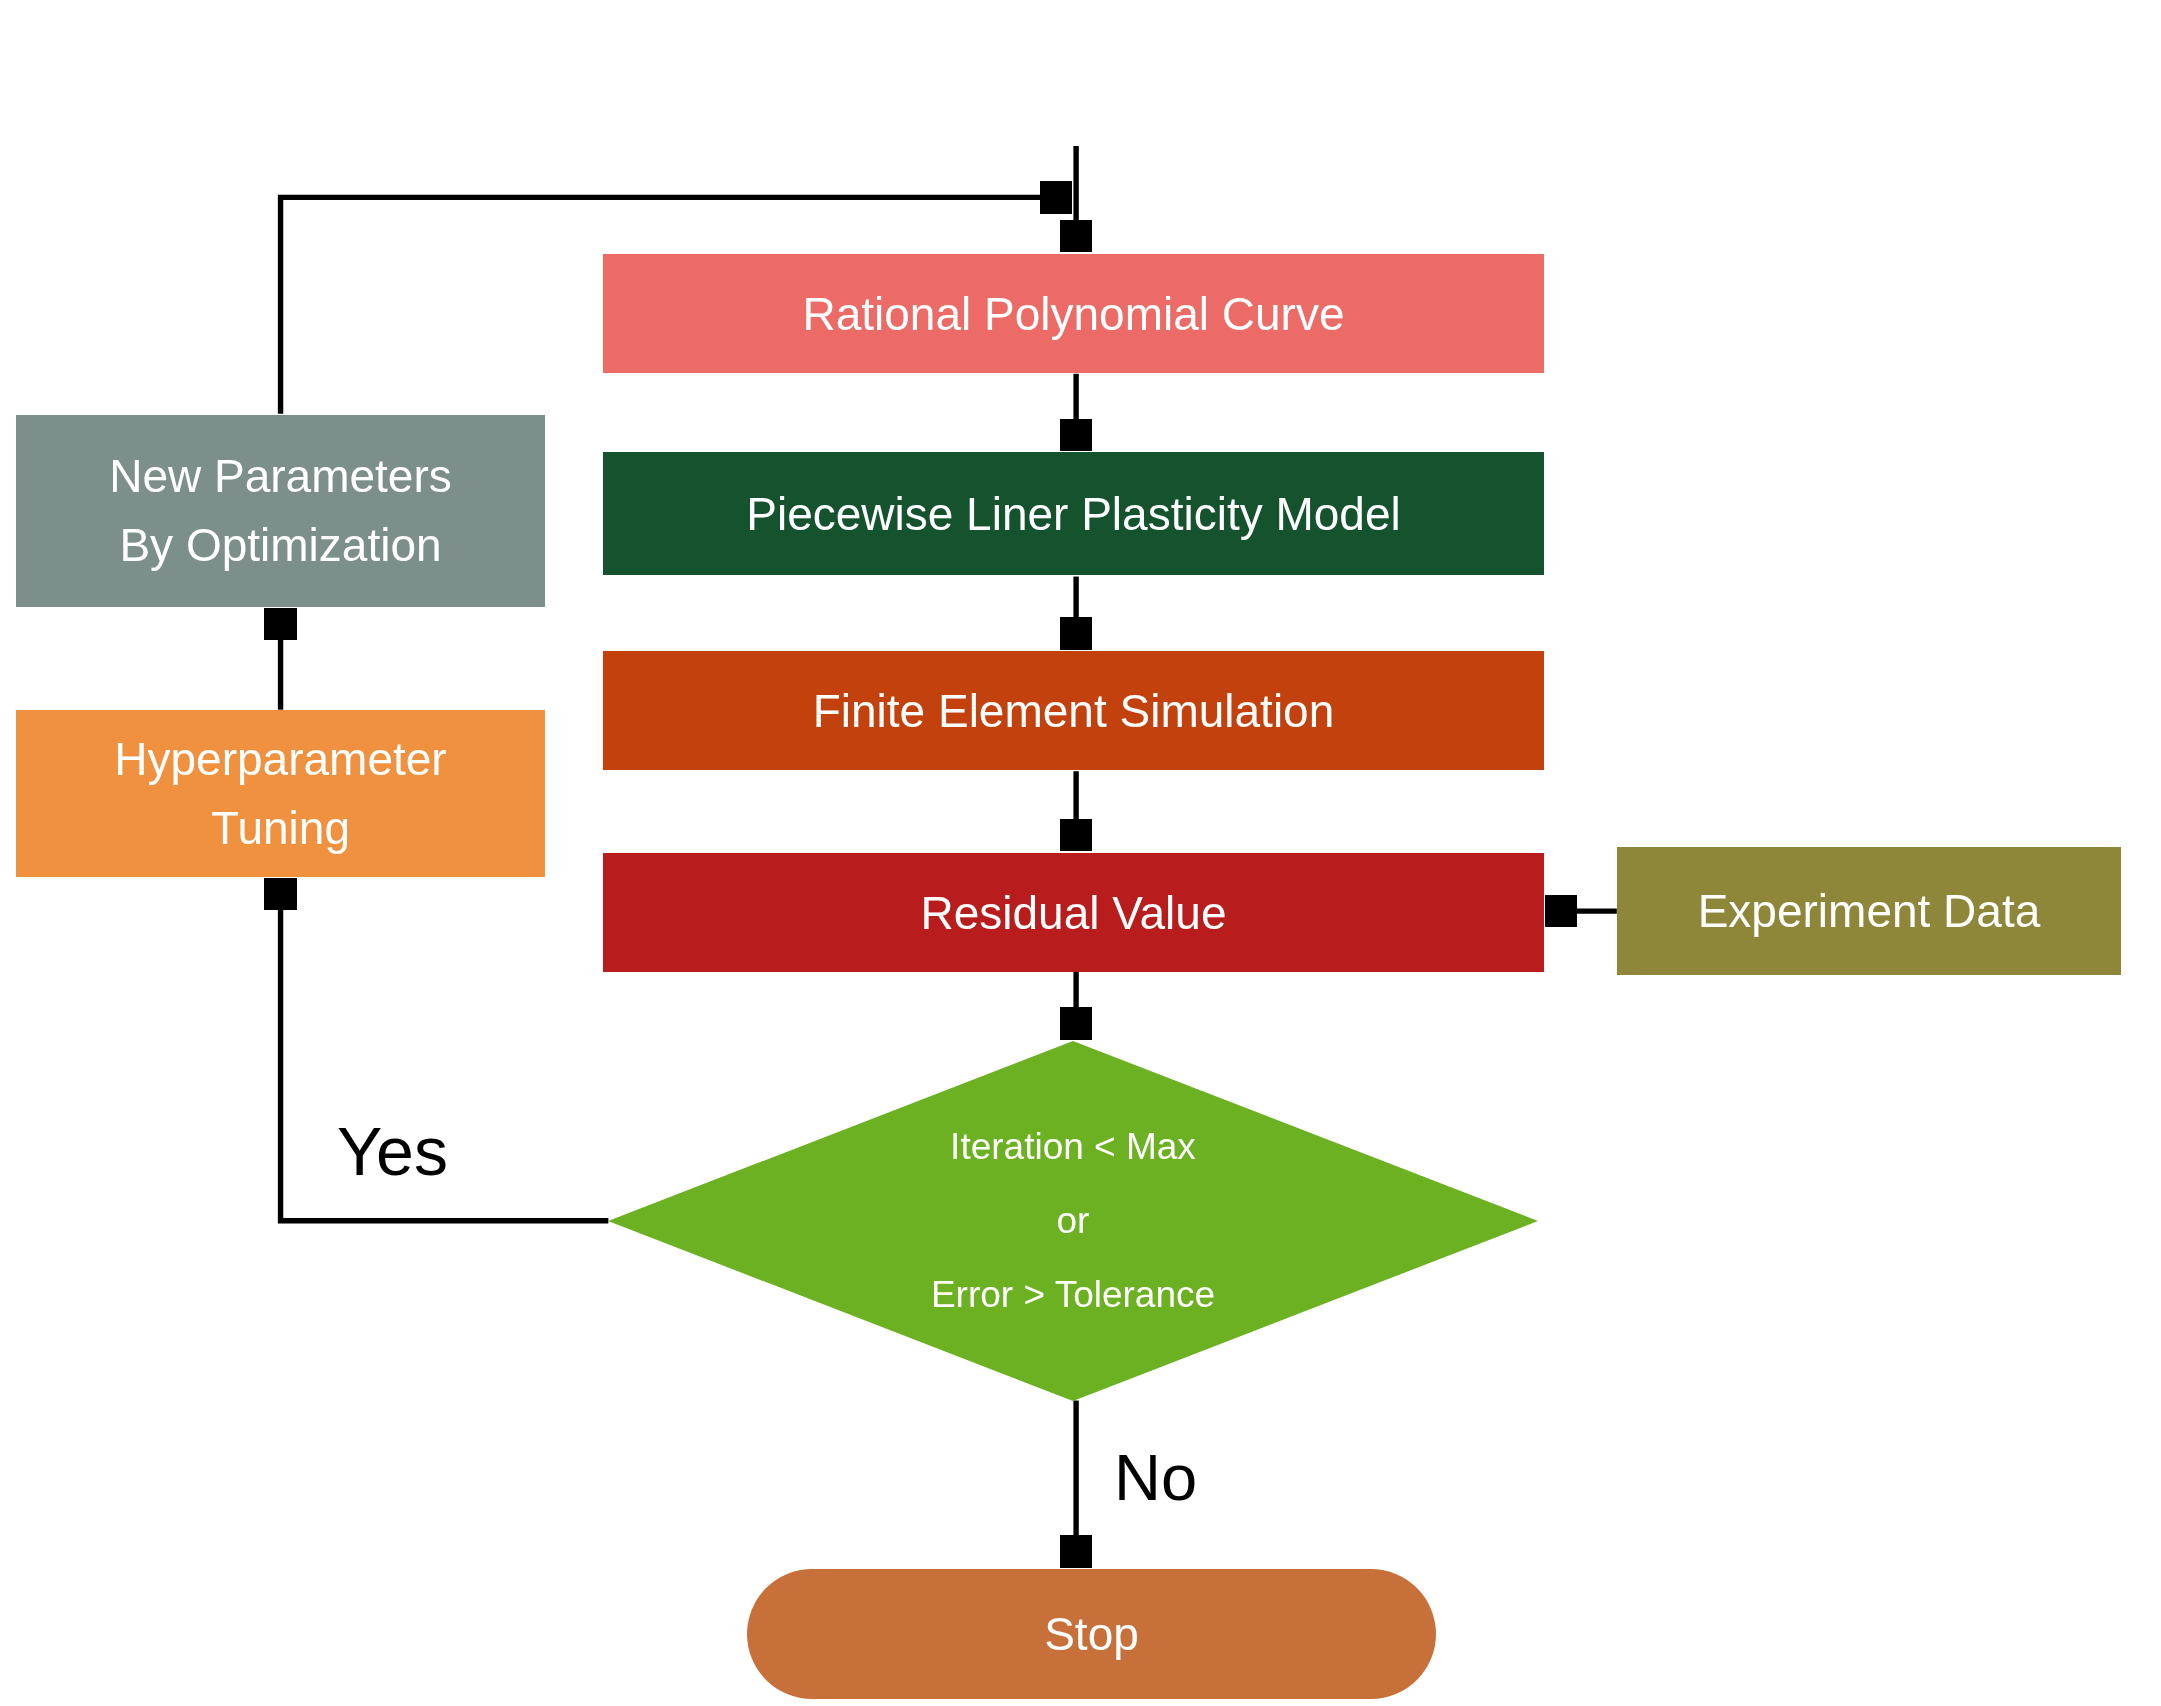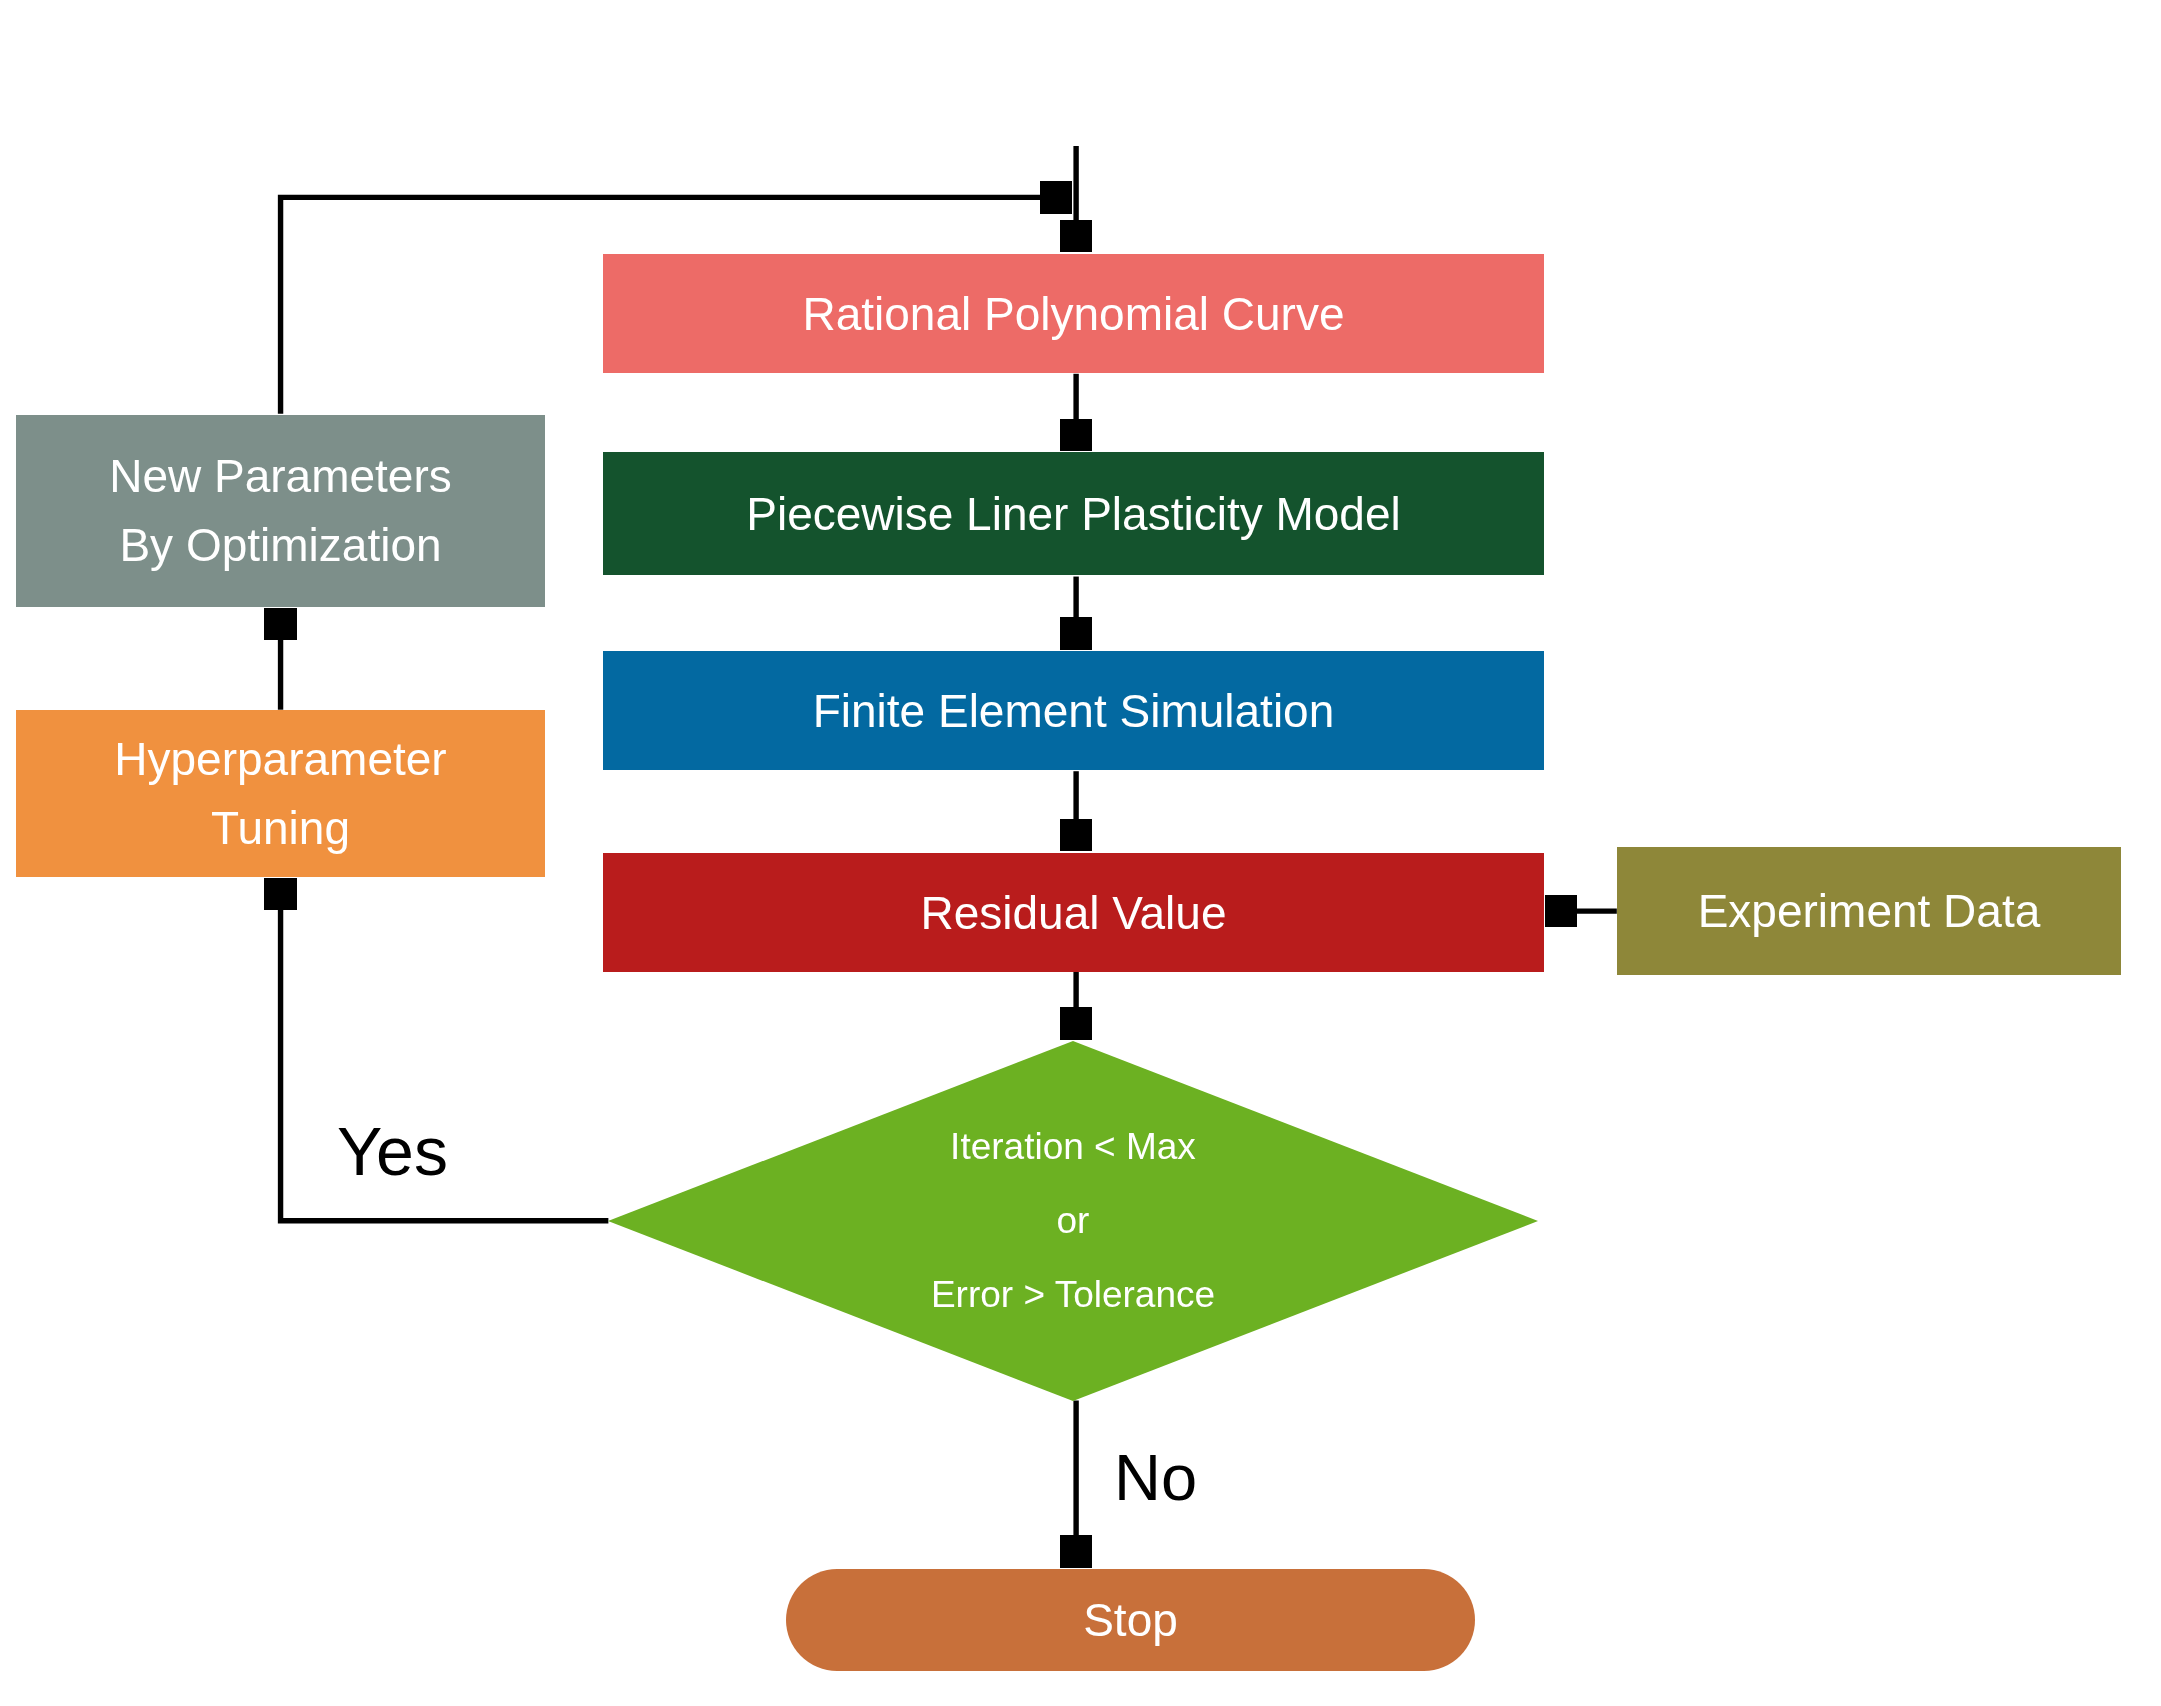--- a/index.html
+++ b/index.html
@@ -38,21 +38,21 @@
   .node-fem       { left: 603px;  top: 651px;  width: 941px; height: 119px; font-size: 46px; }
   .node-residual  { left: 603px;  top: 853px; width: 941px; height: 119px; font-size: 46px; }
   .node-experiment{ left: 1617px; top: 847px; width: 504px;  height: 128px; font-size: 46px; }
   .node-newparams { left: 16px;   top: 415px;  width: 529px;  height: 192px; font-size: 46px; line-height: 1.5; }
   .node-hyper     { left: 16px;   top: 710px; width: 529px;  height: 167px; font-size: 46px; line-height: 1.5; }
   .node-decision  {
     left: 608px; top: 1041px; width: 930px; height: 360px;
     font-size: 37px; line-height: 2.0;
     clip-path: polygon(50% 0%, 100% 50%, 50% 100%, 0% 50%);
   }
-  .node-stop      { left: 786px; top: 1569px; width: 689px; height: 102px; font-size: 46px; }
+  .node-stop      { left: 747px; top: 1569px; width: 689px; height: 130px; font-size: 46px; }
   .edge-label {
     position: absolute;
     color: #000000;
   }
   .label-yes { left: 337px;  top: 1112px; font-size: 68px; }
   .label-no  { left: 1114px; top: 1440px; font-size: 65px; }
 </style>
 </head>
 <body>
 
@@ -78,21 +78,21 @@
 
 
   <div class="node node-rational" style="background-color: rgb(237, 107, 103);">
     <span>Rational Polynomial Curve</span>
   </div>
 
   <div class="node node-piecewise" style="background-color: #14532d;">
     <span>Piecewise Liner Plasticity Model</span>
   </div>
 
-  <div class="node node-fem" style="background-color: #0369a1; text-align: right;">
+  <div class="node node-fem" style="background-color: #c2410c; text-align: right;">
     <span>Finite Element Simulation</span>
   </div>
 
   <div class="node node-residual" style="background-color: #b91c1c;">
     <span>Residual Value</span>
   </div>
 
   <div class="node node-experiment" style="background-color: rgb(142, 135, 57);">
     <span>Experiment Data</span>
   </div>

